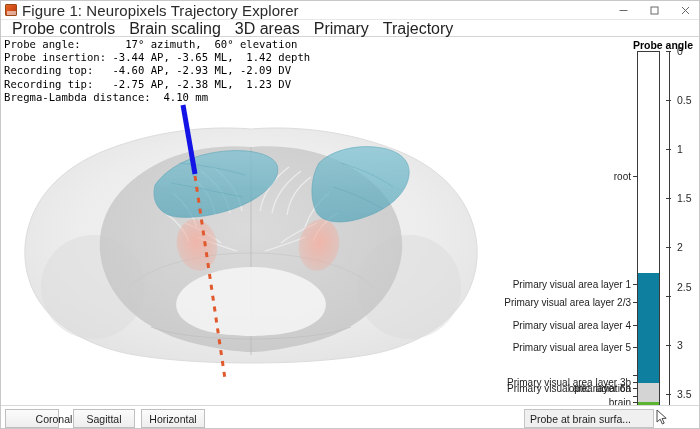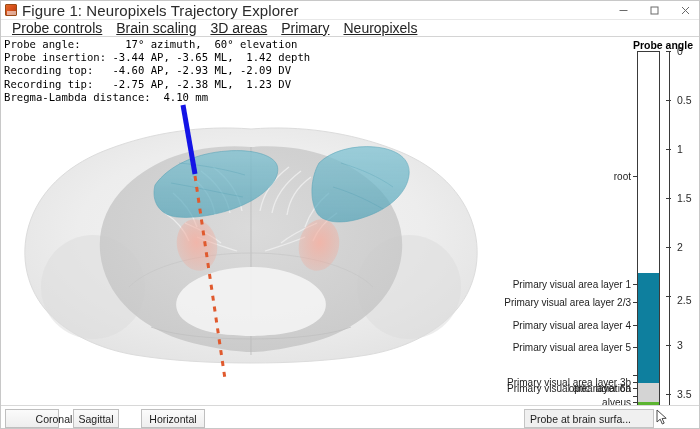--- a/index.html
+++ b/index.html
@@ -51,24 +51,23 @@
 
   
   #menubar {
     position: absolute; left: 0; top: 19px; width: 700px; height: 17px;
     background: #ffffff;
     border-bottom: 1px solid #d4d4d4;
     display: flex; align-items: center;
     padding-left: 4px;
   }
   .menu-item {
-    font-size: 14px; color: #232323;
+    font-size: 16px; color: #232323;
     padding: 0 7px; height: 15px; line-height: 15px;
     white-space: nowrap;
-    text-decoration: underline;
   }
 
   
   #info-panel {
     position: absolute; left: 3px; top: 37px;
     font-family: "DejaVu Sans Mono", "Liberation Mono", monospace;
     font-size: 10.6px;
     line-height: 13.2px;
     color: #000000;
     white-space: pre;
@@ -142,21 +141,21 @@
   }
   .view-btn {
     position: absolute; top: 3px; height: 19px;
     background: linear-gradient(#fbfbfb,#eeeeee);
     border: 1px solid #bfbfbf;
     font-size: 10.5px; color: #1c1c1c;
     display: flex; align-items: center; justify-content: center;
     font-family: "Liberation Sans", sans-serif;
   }
   #btn-coronal    { left: 4px;   width: 54px; padding-left: 44px; }
-  #btn-sagittal   { left: 72px;  width: 46px; }
+  #btn-sagittal   { left: 72px;  width: 62px; }
   #btn-horizontal { left: 140px; width: 64px; }
 
   #status-btn {
     position: absolute; left: 523px; top: 3px;
     width: 130px; height: 19px;
     background: #f0f0f0;
     border: 1px solid #c4c4c4;
     font-size: 10.5px; color: #1c1c1c;
     display: flex; align-items: center;
     padding-left: 5px;
@@ -190,21 +189,21 @@
           </svg>
       </div>
     </div>
   </div>
 
   <div id="menubar">
     <div class="menu-item">Probe controls</div>
     <div class="menu-item">Brain scaling</div>
     <div class="menu-item">3D areas</div>
     <div class="menu-item">Primary</div>
-    <div class="menu-item">Neuropixels</div>
+    <div class="menu-item">Trajectory</div>
   </div>
 
   <div id="brain-view">
     <svg id="brain-svg" width="500" height="368" viewBox="0 0 500 368">
       <defs>
         <radialGradient id="gOuter" cx="50%" cy="45%" r="62%">
           <stop offset="0%" stop-color="#f4f4f4"></stop>
           <stop offset="62%" stop-color="#ededed"></stop>
           <stop offset="100%" stop-color="#e2e2e2"></stop>
         </radialGradient>
@@ -317,21 +316,21 @@
         <div class="depth-tick-label" style="top: 0px;">0</div>
         <div class="depth-tick" style="top: 48.9583px;"></div>
         <div class="depth-tick-label" style="top: 48.9583px;">0.5</div>
         <div class="depth-tick" style="top: 97.9167px;"></div>
         <div class="depth-tick-label" style="top: 97.9167px;">1</div>
         <div class="depth-tick" style="top: 146.875px;"></div>
         <div class="depth-tick-label" style="top: 146.875px;">1.5</div>
         <div class="depth-tick" style="top: 195.833px;"></div>
         <div class="depth-tick-label" style="top: 195.833px;">2</div>
         <div class="depth-tick" style="top: 244.792px;"></div>
-        <div class="depth-tick-label" style="top: 249px;">2.5</div>
+        <div class="depth-tick-label" style="top: 236px;">2.5</div>
         <div class="depth-tick" style="top: 293.75px;"></div>
         <div class="depth-tick-label" style="top: 293.75px;">3</div>
         <div class="depth-tick" style="top: 342.708px;"></div>
         <div class="depth-tick-label" style="top: 342.708px;">3.5</div>
       </div>
 
   <div class="area-tick" style="top: 139.333px;"></div>
       <div class="area-label" style="top: 139.333px;">root</div>
       <div class="area-tick" style="top: 247.042px;"></div>
       <div class="area-label" style="top: 247.042px;">Primary visual area layer 1</div>
@@ -342,21 +341,21 @@
       <div class="area-tick" style="top: 309.708px;"></div>
       <div class="area-label" style="top: 309.708px;">Primary visual area layer 5</div>
       <div class="area-tick" style="top: 338.104px;"></div>
       <div class="area-label" style="top: 351px;">Primary visual area layer 6a</div>
       <div class="area-tick" style="top: 344.958px;"></div>
       <div class="area-label" style="top: 344.958px;">Primary visual area layer 3b</div>
       <div class="area-tick" style="top: 350.833px;"></div>
       <div class="area-label" style="top: 350.833px;">optic radiation</div>
       <div class="area-tick" style="top: 358.667px;"></div>
       <div class="area-tick" style="top: 364.542px;"></div>
-      <div class="area-label" style="top: 364.542px;">alveus</div>
+      <div class="area-label" style="top: 364.542px;">brain</div>
       <div class="area-tick" style="top: 386.083px;"></div>
       <div class="area-label" style="top: 386.083px;">Field CA1</div>
     </div>
 
   <div id="bottom-bar">
     <div class="view-btn" id="btn-coronal">Coronal</div>
     <div class="view-btn" id="btn-sagittal">Sagittal</div>
     <div class="view-btn" id="btn-horizontal">Horizontal</div>
     <div id="status-btn">Probe at brain surfa...</div>
   </div>

